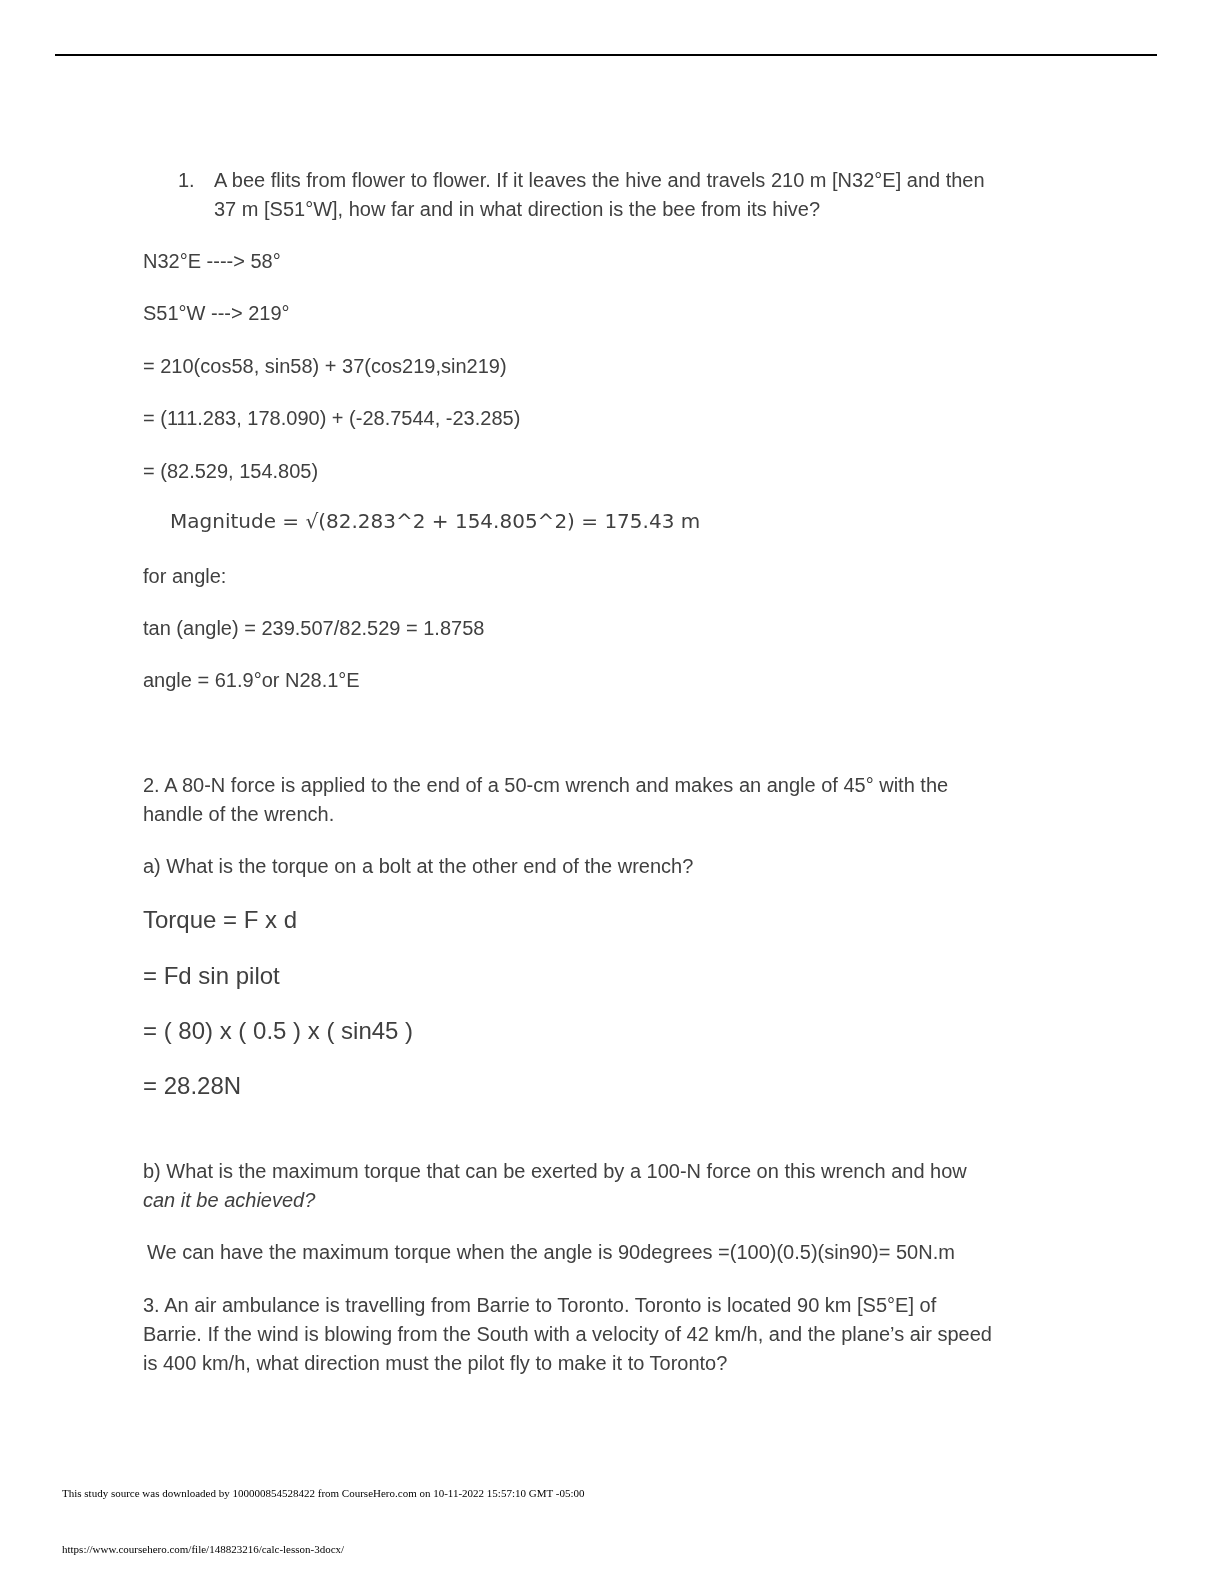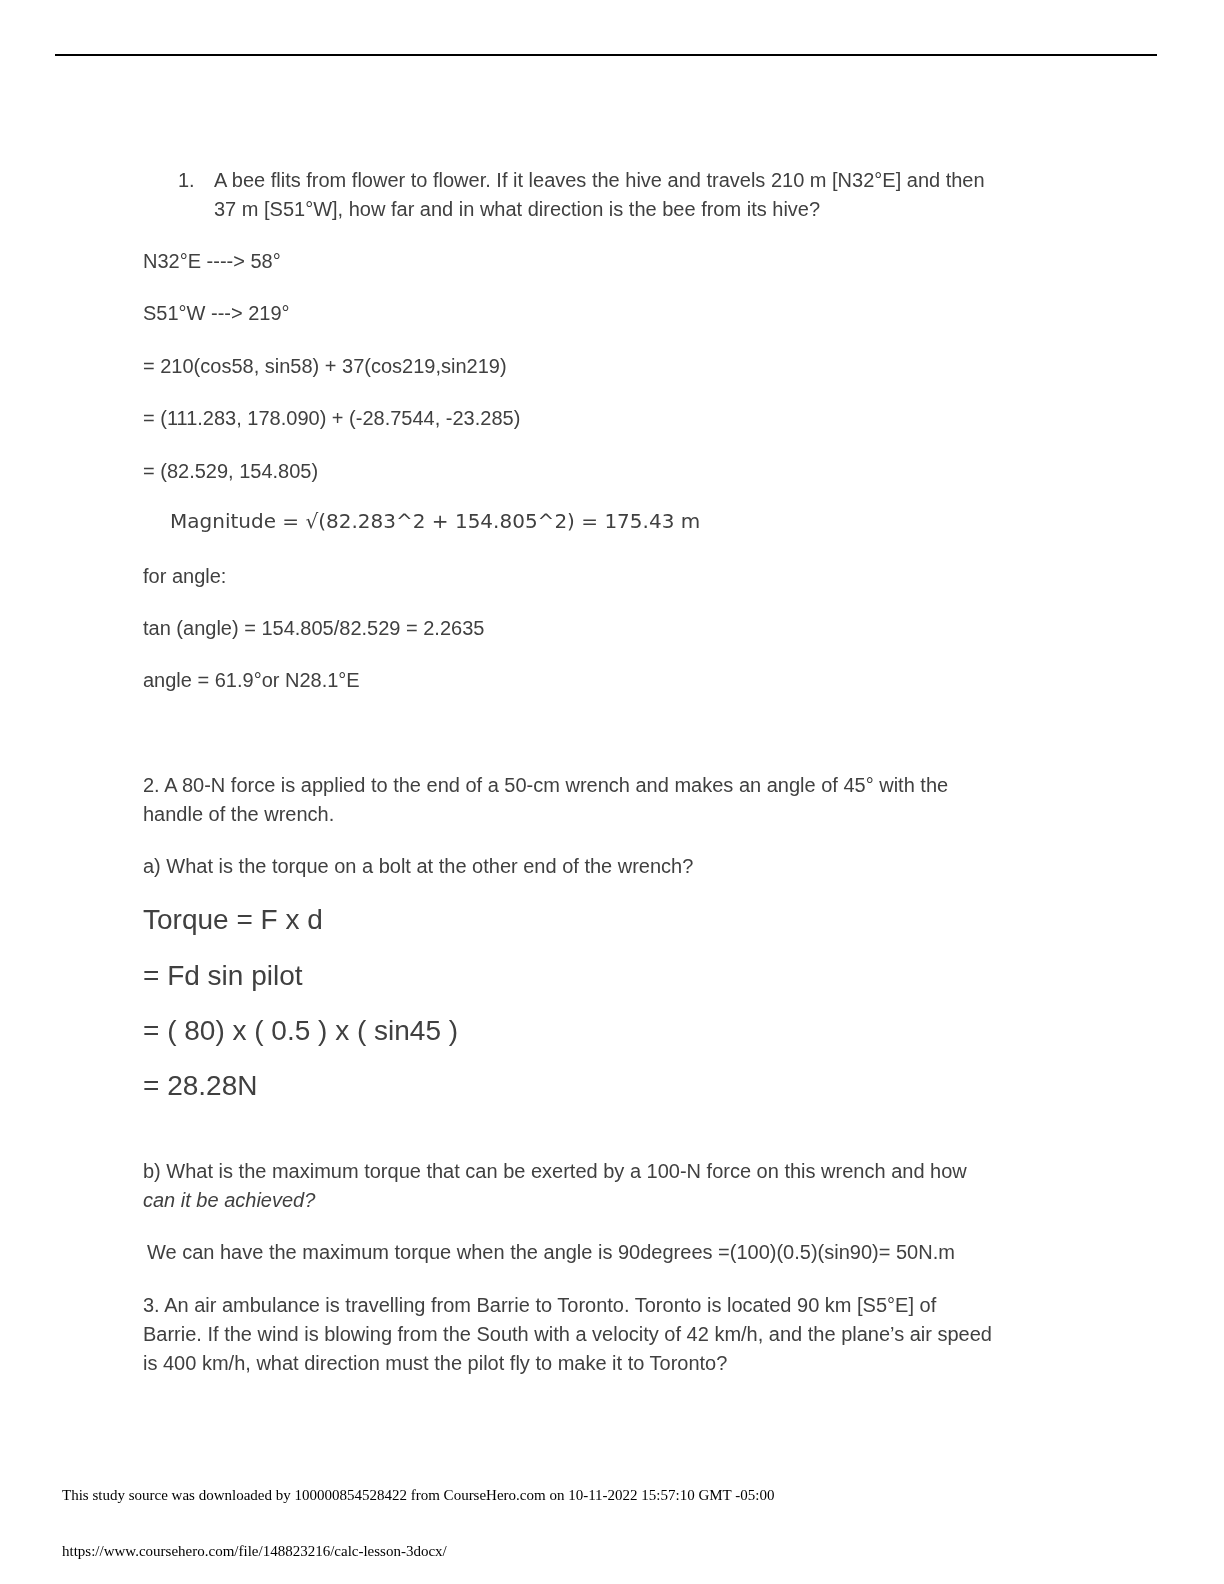--- a/index.html
+++ b/index.html
@@ -4,42 +4,42 @@
 <style>
   html, body { margin: 0; padding: 0; background: #ffffff; }
   body { width: 1224px; height: 1584px; position: relative; overflow: hidden; color: #000; }
   .rule { position: absolute; left: 55px; top: 54px; width: 1102px; height: 2px; background: #000; }
   .t { position: absolute; white-space: nowrap; font-family: "Liberation Sans", sans-serif; font-size: 20px; line-height: 29px; color: #404040; }
   .q1 { left: 178px; top: 166px; }
   .q1 .num { position: absolute; left: 0; top: 0; }
   .q1 .l1 { position: absolute; left: 36px; top: 0; }
   .q1 .l2 { position: absolute; left: 36px; top: 29px; }
   .mag { font-family: "DejaVu Sans", sans-serif; font-size: 20px; margin-left: 27px; }
-  .big { font-size: 28px; }
-  .foot { position: absolute; font-family: "Liberation Serif", serif; font-size: 15px; color: #000; white-space: nowrap; }
+  .big { font-size: 24px; }
+  .foot { position: absolute; font-family: "Liberation Serif", serif; font-size: 11px; color: #000; white-space: nowrap; }
 </style>
 </head>
 <body>
 
 <div class="rule"></div>
 
 <div class="t q1">
   <span class="num">1.</span>
   <span class="l1">A bee flits from flower to flower. If it leaves the hive and travels 210 m [N32°E] and then</span>
   <span class="l2">37 m [S51°W], how far and in what direction is the bee from its hive?</span>
 </div>
 
 <div class="t" style="left:143px; top:247px;">N32°E ----&gt; 58°</div>
 <div class="t" style="left:143px; top:299px;">S51°W ---&gt; 219°</div>
 <div class="t" style="left:143px; top:352px;">= 210(cos58, sin58) + 37(cos219,sin219)</div>
 <div class="t" style="left:143px; top:404px;">= (111.283, 178.090) + (-28.7544, -23.285)</div>
 <div class="t" style="left:143px; top:457px;">= (82.529, 154.805)</div>
 <div class="t mag" style="left:143px; top:507px;">Magnitude = √(82.283^2 + 154.805^2) = 175.43 m</div>
 <div class="t" style="left:143px; top:562px;">for angle:</div>
-<div class="t" style="left:143px; top:614px;">tan (angle) = 154.805/82.529 = 2.2635</div>
+<div class="t" style="left:143px; top:614px;">tan (angle) = 239.507/82.529 = 1.8758</div>
 <div class="t" style="left:143px; top:666px;">angle = 61.9°or N28.1°E</div>
 
 <div class="t" style="left:143px; top:771px;">2. A 80-N force is applied to the end of a 50-cm wrench and makes an angle of 45° with the</div>
 <div class="t" style="left:143px; top:800px;">handle of the wrench.</div>
 <div class="t" style="left:143px; top:852px;">a) What is the torque on a bolt at the other end of the wrench?</div>
 
 <div class="t big" style="left:143px; top:905px;">Torque = F x d</div>
 <div class="t big" style="left:143px; top:961px;">= Fd sin pilot</div>
 <div class="t big" style="left:143px; top:1016px;">= ( 80) x ( 0.5 ) x ( sin45 )</div>
 <div class="t big" style="left:143px; top:1071px;">= 28.28N</div>

